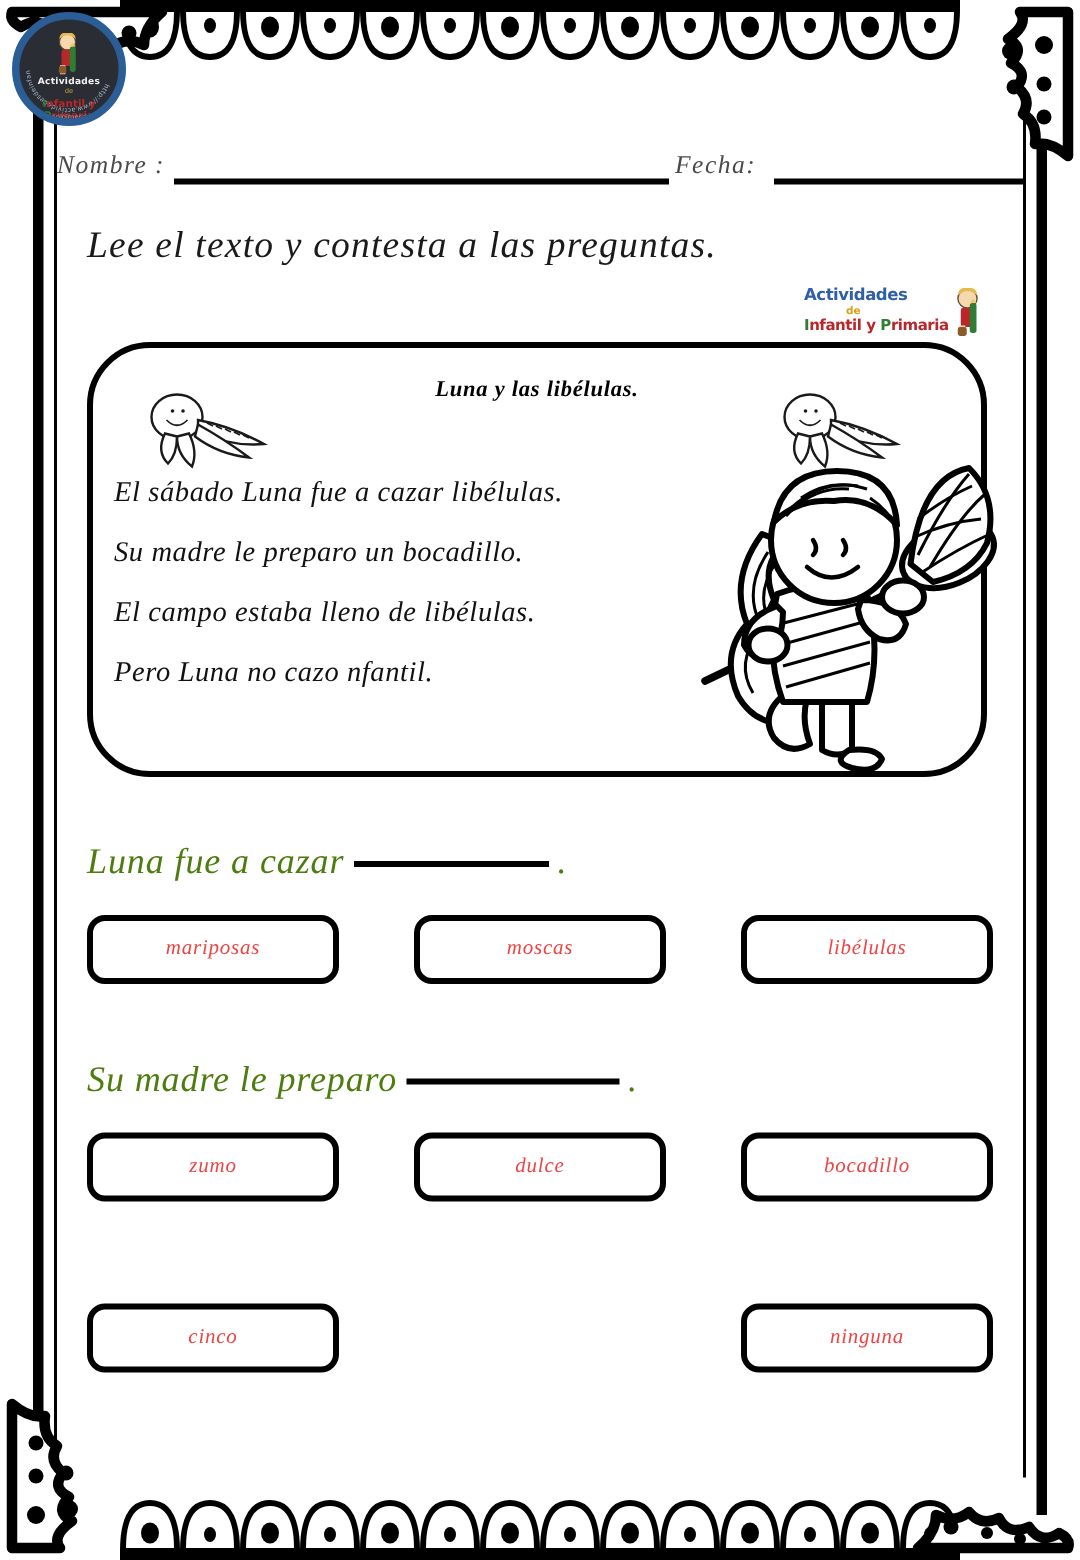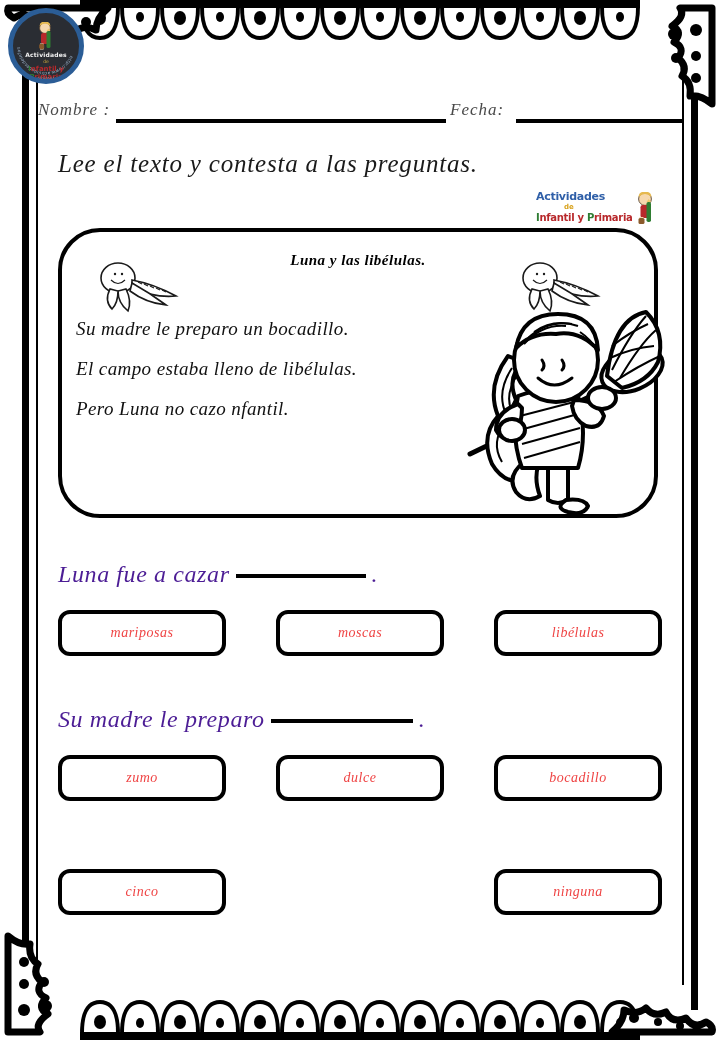--- a/index.html
+++ b/index.html
@@ -290,21 +290,21 @@
     position: absolute;
     left: 58px;
     width: 604px;
   }
   .q-prompt {
     position: relative;
     height: 36px;
     font-family: "Liberation Serif", serif;
     font-size: 24px;
     font-style: italic;
-    color: #4c1d95;
+    color: #4d7c0f;
     letter-spacing: 0.6px;
     white-space: nowrap;
   }
   .q-prompt .blank {
     display: inline-block;
     width: 130px;
     border-bottom: 4px solid #000;
     margin: 0 6px;
     vertical-align: 4px;
     height: 14px;
@@ -605,20 +605,21 @@
       </g>
       <g fill="#1a1a1a">
         <circle cx="23" cy="16" r="1.2"></circle>
         <circle cx="30" cy="16" r="1.2"></circle>
       </g>
     </svg>
 
     <div class="story-title">Luna y las libélulas.</div>
 
     <div class="story-lines">
+      <div class="story-line">El sábado Luna fue a cazar libélulas.</div>
       <div class="story-line">Su madre le preparo un bocadillo.</div>
       <div class="story-line">El campo estaba lleno de libélulas.</div>
       <div class="story-line">Pero Luna no cazo nfantil.</div>
     </div>
 
     <svg class="girl-art" viewBox="0 0 210 212">
       <g fill="#fff" stroke="#000" stroke-width="4" stroke-linecap="round" stroke-linejoin="round">
 
         <line x1="8" y1="150" x2="150" y2="82" stroke-width="5"></line>
 

